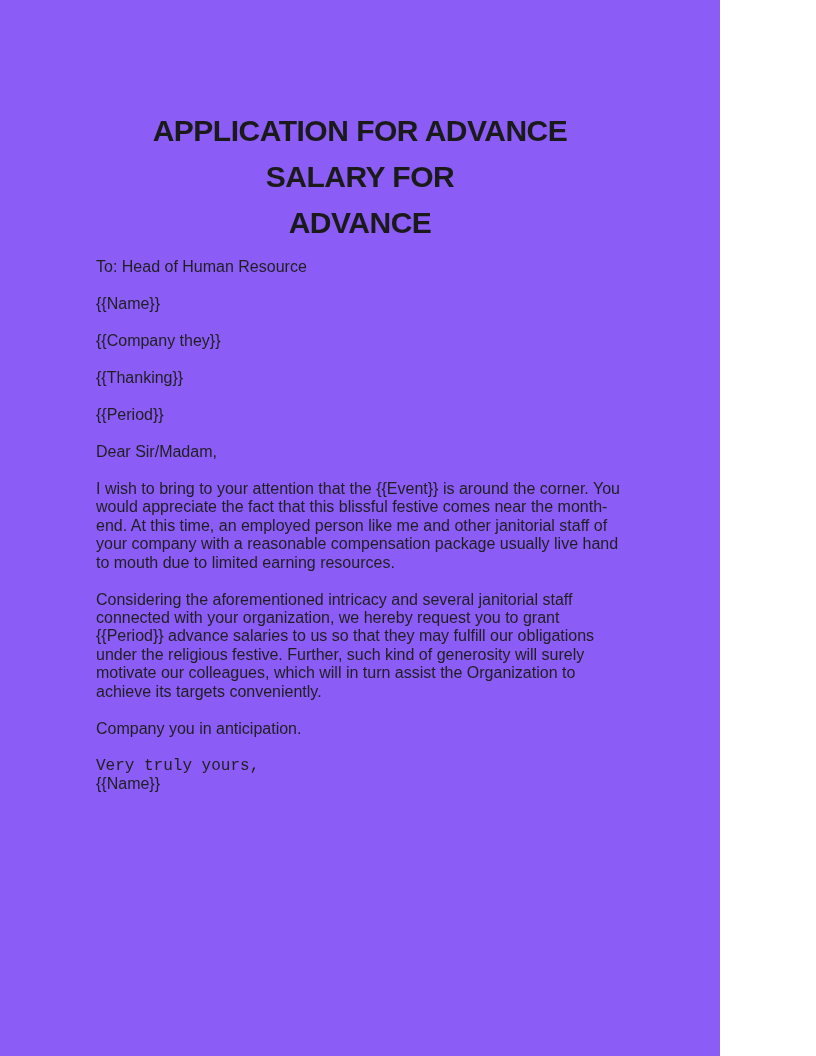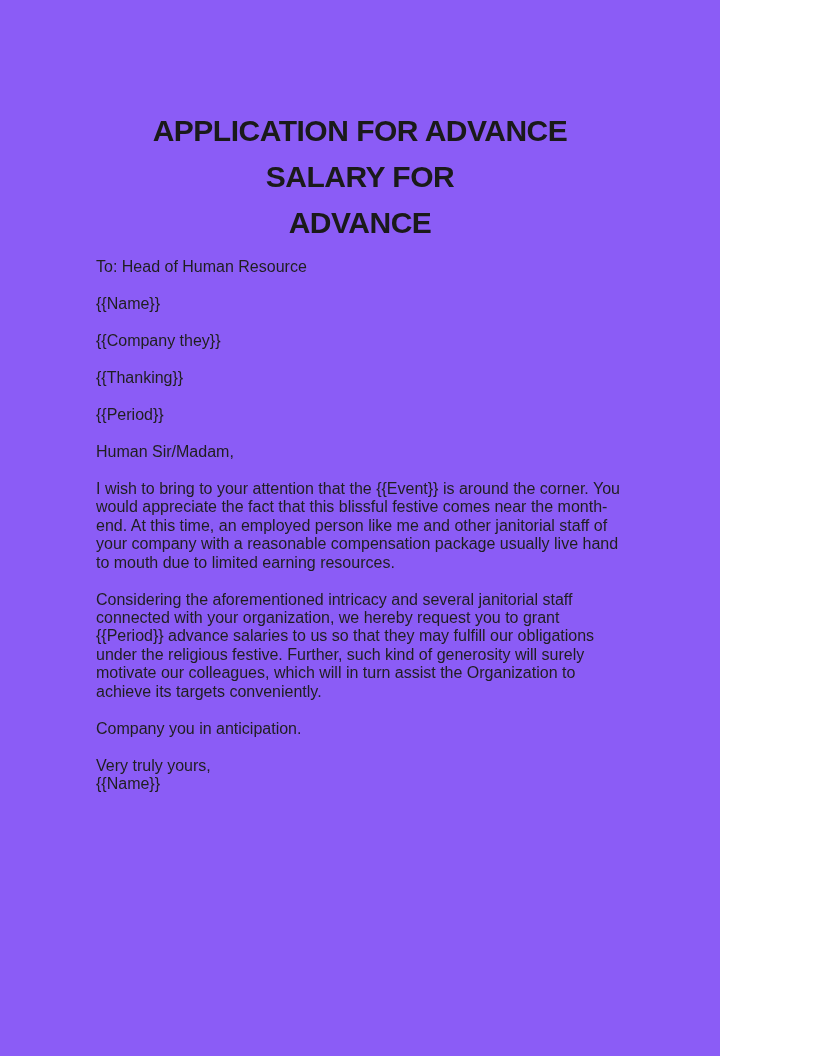--- a/index.html
+++ b/index.html
@@ -32,41 +32,42 @@
     font-size: 16px;
     line-height: 18.4px;
     color: #1f1f1f;
   }
   .para {
     margin: 0 0 18.6px 0;
     max-width: 630px;
   }
   .no-gap {
     margin-bottom: 0;
+    font-family: Liberation Mono, monospace;
   }
 </style>
 </head>
 <body>
 
 <div class="page">
 
   <h1 class="doc-title">
     <span>APPLICATION FOR ADVANCE SALARY FOR</span><br>
     <span>ADVANCE</span>
   </h1>
 
   <div class="letter-body">
 
     <p class="para">To: Head of Human Resource</p>
     <p class="para">{{Name}}</p>
     <p class="para">{{Company they}}</p>
     <p class="para">{{Thanking}}</p>
     <p class="para">{{Period}}</p>
 
-    <p class="para">Human Sir/Madam,</p>
+    <p class="para">Dear Sir/Madam,</p>
 
 
     <p class="para">I wish to bring to your attention that the {{Event}} is around the corner. You would appreciate the fact that this blissful festive comes near the month-end. At this time, an employed person like me and other janitorial staff of your company with a reasonable compensation package usually live hand to mouth due to limited earning resources.</p>
 
     <p class="para">Considering the aforementioned intricacy and several janitorial staff connected with your organization, we hereby request you to grant {{Period}} advance salaries to us so that they may fulfill our obligations under the religious festive. Further, such kind of generosity will surely motivate our colleagues, which will in turn assist the Organization to achieve its targets conveniently.</p>
 
     <p class="para">Company you in anticipation.</p>
 
     <p class="para no-gap">Very truly yours,</p>
     <p class="para">{{Name}}</p>

